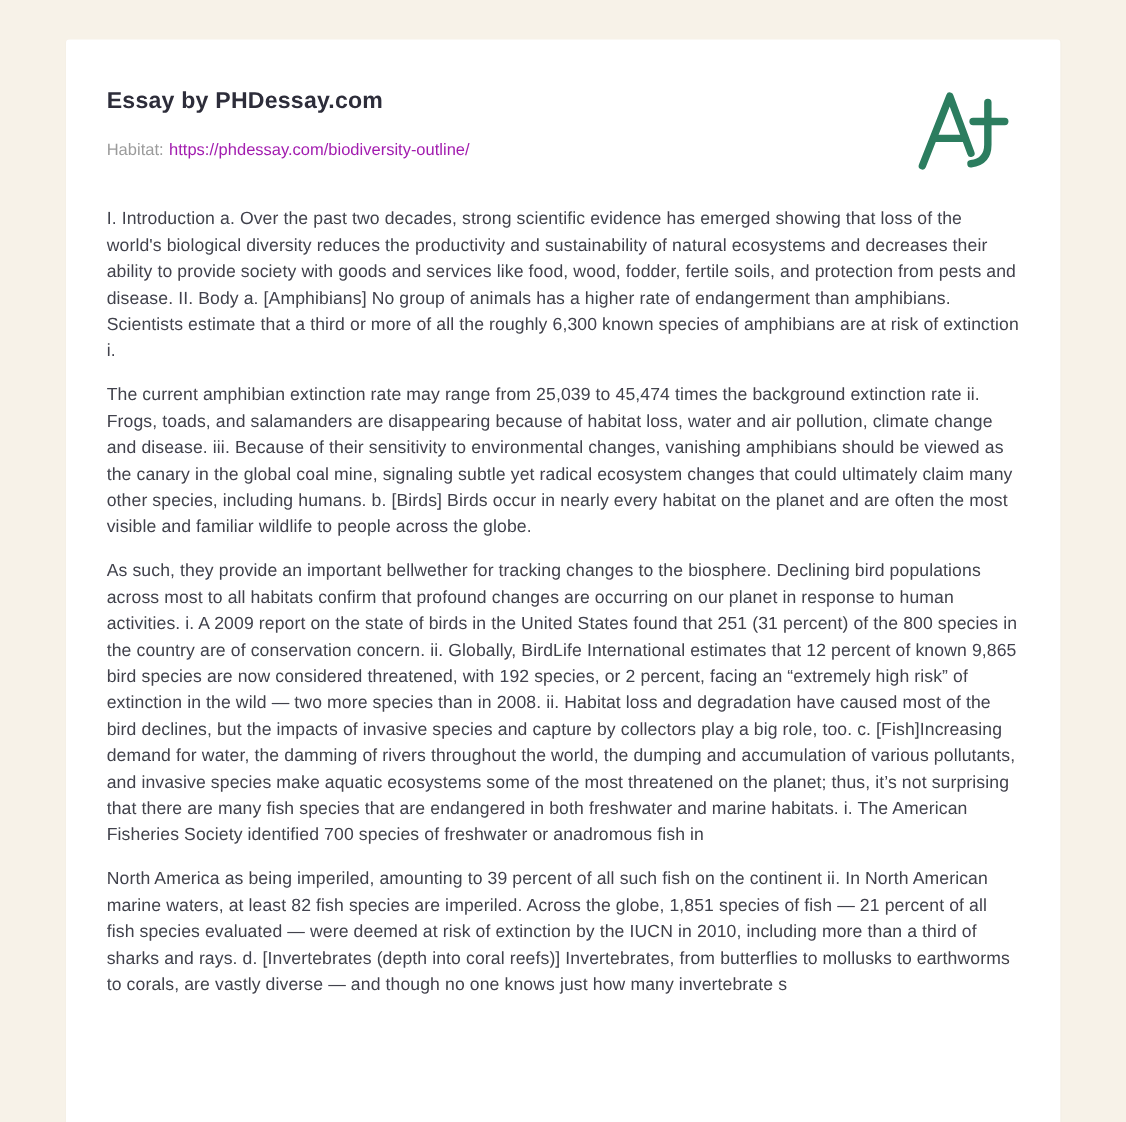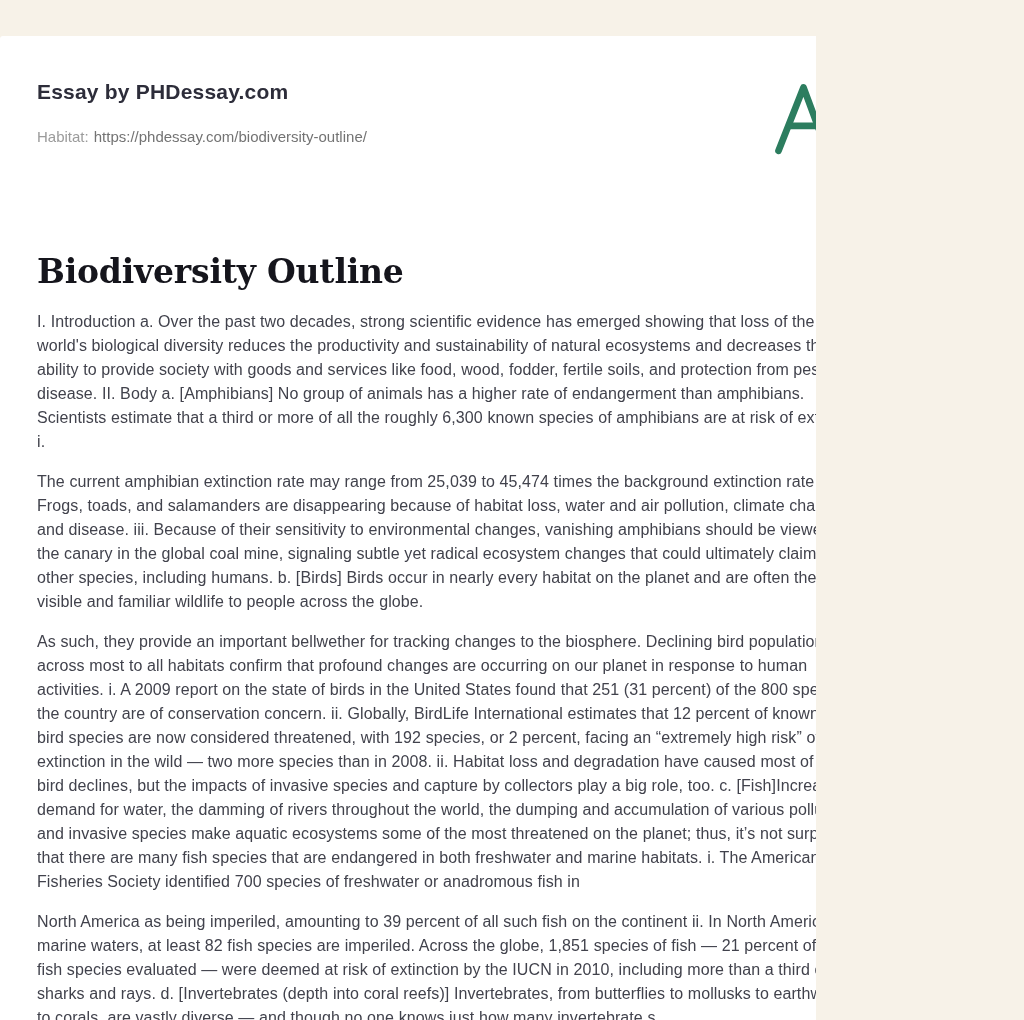--- a/index.html
+++ b/index.html
@@ -7,21 +7,21 @@
     padding: 0;
   }
   body {
     width: 1024px;
     height: 1020px;
     background: #f7f2e8;
     overflow: hidden;
     font-family: "Liberation Sans", sans-serif;
   }
   .page {
-    width: 816px;
+    width: 1024px;
     height: 1020px;
     overflow: hidden;
   }
   .card {
     box-sizing: border-box;
     width: 904px;
     min-height: 1240px;
     margin: 36px auto 0 auto;
     background: #ffffff;
     border-radius: 3px;
@@ -38,21 +38,21 @@
     font-weight: 700;
     color: #2d2d3a;
     letter-spacing: 0.2px;
   }
   .source-line {
     margin-top: 24px;
     font-size: 15px;
     color: #9b9b9b;
   }
   .source-link {
-    color: #737373;
+    color: #a21caf;
     text-decoration: none;
     margin-left: 5px;
     cursor: pointer;
   }
   .logo {
     width: 96px;
     height: 96px;
     margin-top: -6px;
     margin-right: 4px;
     flex: 0 0 auto;
@@ -101,21 +101,20 @@
 
           <path d="M 12 80 L 38 14 L 58 68"></path>
           <path d="M 24 54 L 52 54"></path>
 
           <path d="M 74 20 L 74 60 Q 74 76 58 78"></path>
           <path d="M 60 38 L 90 38"></path>
         </svg>
       </div>
     </header>
 
-    <h1 class="title">Biodiversity Outline</h1>
 
     <div class="body-text">
       <p>I. Introduction a. Over the past two decades, strong scientific evidence has emerged showing that loss of the world's biological diversity reduces the productivity and sustainability of natural ecosystems and decreases their ability to provide society with goods and services like food, wood, fodder, fertile soils, and protection from pests and disease. II. Body a. [Amphibians] No group of animals has a higher rate of endangerment than amphibians. Scientists estimate that a third or more of all the roughly 6,300 known species of amphibians are at risk of extinction i.</p>
       <p>The current amphibian extinction rate may range from 25,039 to 45,474 times the background extinction rate ii. Frogs, toads, and salamanders are disappearing because of habitat loss, water and air pollution, climate change and disease. iii. Because of their sensitivity to environmental changes, vanishing amphibians should be viewed as the canary in the global coal mine, signaling subtle yet radical ecosystem changes that could ultimately claim many other species, including humans. b. [Birds] Birds occur in nearly every habitat on the planet and are often the most visible and familiar wildlife to people across the globe.</p>
       <p>As such, they provide an important bellwether for tracking changes to the biosphere. Declining bird populations across most to all habitats confirm that profound changes are occurring on our planet in response to human activities. i. A 2009 report on the state of birds in the United States found that 251 (31 percent) of the 800 species in the country are of conservation concern. ii. Globally, BirdLife International estimates that 12 percent of known 9,865 bird species are now considered threatened, with 192 species, or 2 percent, facing an “extremely high risk” of extinction in the wild — two more species than in 2008. ii. Habitat loss and degradation have caused most of the bird declines, but the impacts of invasive species and capture by collectors play a big role, too. c. [Fish]Increasing demand for water, the damming of rivers throughout the world, the dumping and accumulation of various pollutants, and invasive species make aquatic ecosystems some of the most threatened on the planet; thus, it’s not surprising that there are many fish species that are endangered in both freshwater and marine habitats. i. The American Fisheries Society identified 700 species of freshwater or anadromous fish in</p>
       <p>North America as being imperiled, amounting to 39 percent of all such fish on the continent ii. In North American marine waters, at least 82 fish species are imperiled. Across the globe, 1,851 species of fish — 21 percent of all fish species evaluated — were deemed at risk of extinction by the IUCN in 2010, including more than a third of sharks and rays. d. [Invertebrates (depth into coral reefs)] Invertebrates, from butterflies to mollusks to earthworms to corals, are vastly diverse — and though no one knows just how many invertebrate s</p>
     </div>
 
   </div>
 </div>

